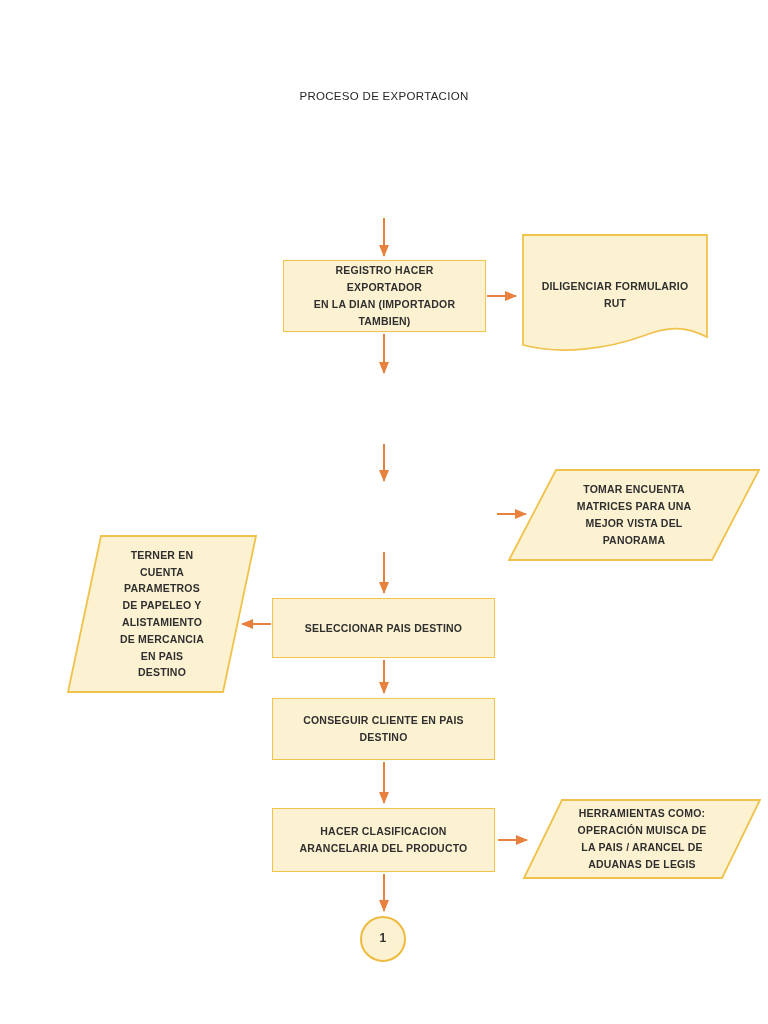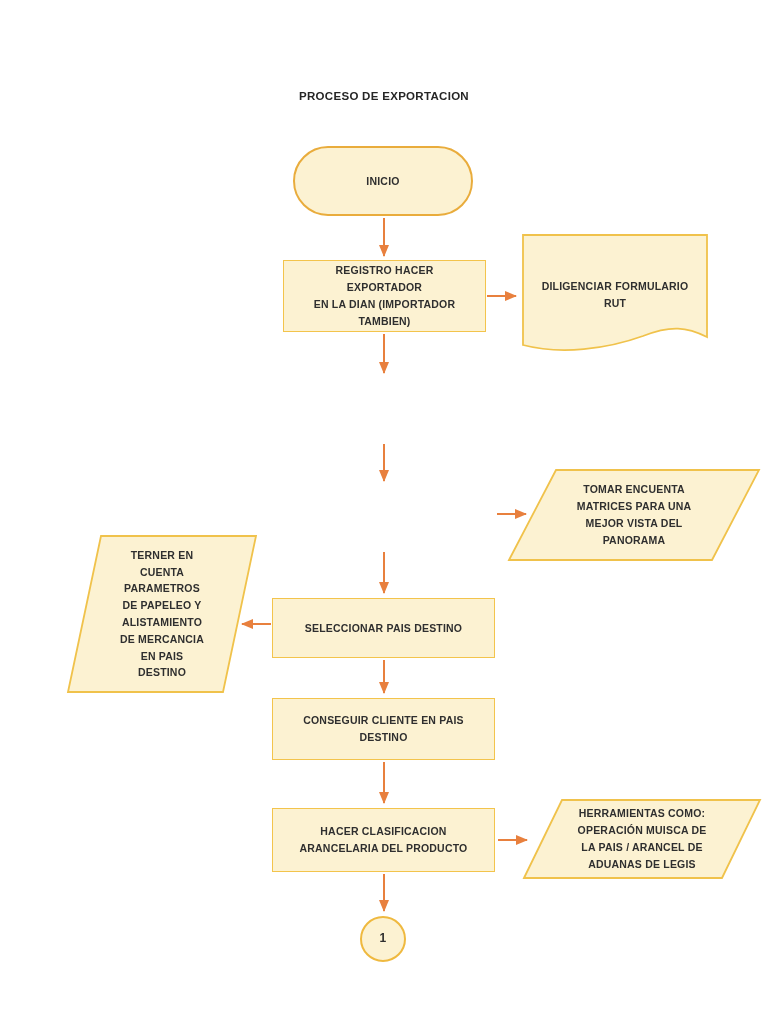--- a/index.html
+++ b/index.html
@@ -2,21 +2,21 @@
 <html><head>
 <meta charset="utf-8">
 <style>
   html,body{margin:0;padding:0;background:#ffffff;}
   #canvas{
     position:relative;width:768px;height:1024px;background:#ffffff;overflow:hidden;
     font-family:"Liberation Sans","DejaVu Sans",sans-serif;
   }
   .title{
     position:absolute;left:0;top:90px;width:768px;text-align:center;
-    font-size:11.5px;font-weight:bold;color:#262626;letter-spacing:.3px;
+    font-size:11.5px;font-weight:normal;color:#262626;letter-spacing:.3px;
   }
   .node-label{
     font-size:10.5px;font-weight:bold;color:#2f2f2f;line-height:1.6;
     text-align:center;white-space:pre-line;letter-spacing:.2px;
   }
   .shape{position:absolute;display:flex;align-items:center;justify-content:center;box-sizing:border-box;}
   .rect{background:#fcf2d2;border:1.6px solid #f3c44c;padding:0 14px;}
   .terminator{background:#fcf2d2;border:2px solid #e9ac3c;border-radius:36px;}
   .connector-circle{background:#fcf2d2;border:2px solid #efb93f;border-radius:50%;}
   .connector-circle .node-label{font-size:12px;}
@@ -49,23 +49,20 @@
       <line x1="497" y1="514" x2="526" y2="514" marker-end="url(#ah)"></line>
       <line x1="384" y1="552" x2="384" y2="593" marker-end="url(#ah)"></line>
       <line x1="271" y1="624" x2="242" y2="624" marker-end="url(#ah)"></line>
       <line x1="384" y1="660" x2="384" y2="693" marker-end="url(#ah)"></line>
       <line x1="384" y1="762" x2="384" y2="803" marker-end="url(#ah)"></line>
       <line x1="498" y1="840" x2="527" y2="840" marker-end="url(#ah)"></line>
       <line x1="384" y1="874" x2="384" y2="911" marker-end="url(#ah)"></line>
     </g>
   </svg>
 
-  <div class="shape terminator" style="left:293px;top:146px;width:180px;height:70px;">
-    <div class="node-label">INICIO</div>
-  </div>
 
   <div class="shape rect" style="left:283px;top:260px;width:203px;height:72px;">
     <div class="node-label">REGISTRO HACER EXPORTADOR
 EN LA DIAN (IMPORTADOR
 TAMBIEN)</div>
   </div>
 
   <div class="svg-shape-wrap" style="left:521px;top:233px;width:188px;height:124px;">
     <svg width="188" height="124" viewBox="0 0 188 124">
       <path d="M 2 2 L 186 2 L 186 104 C 166 94 150 92 122 103 C 86 116 40 122 2 112 Z" fill="#fcf2d2" stroke="#f0c24b" stroke-width="1.8"></path>

